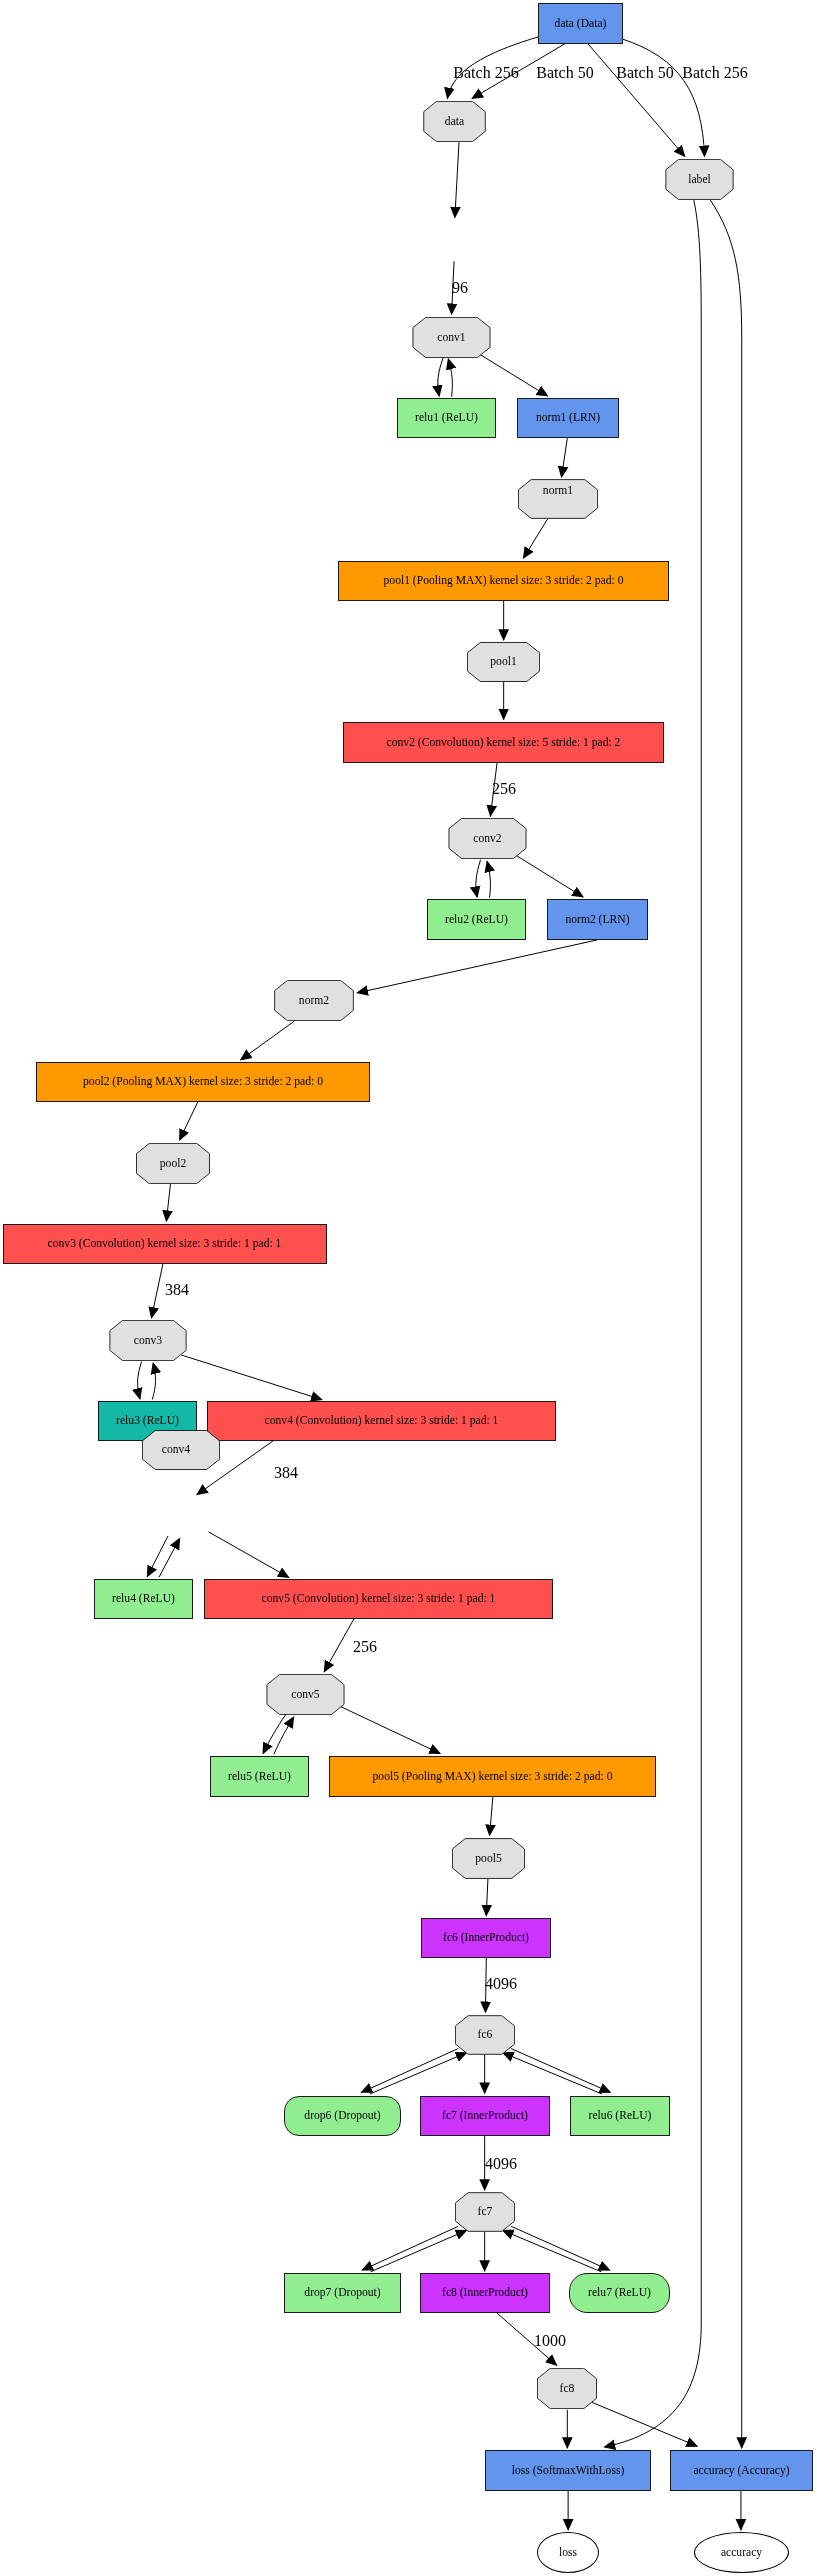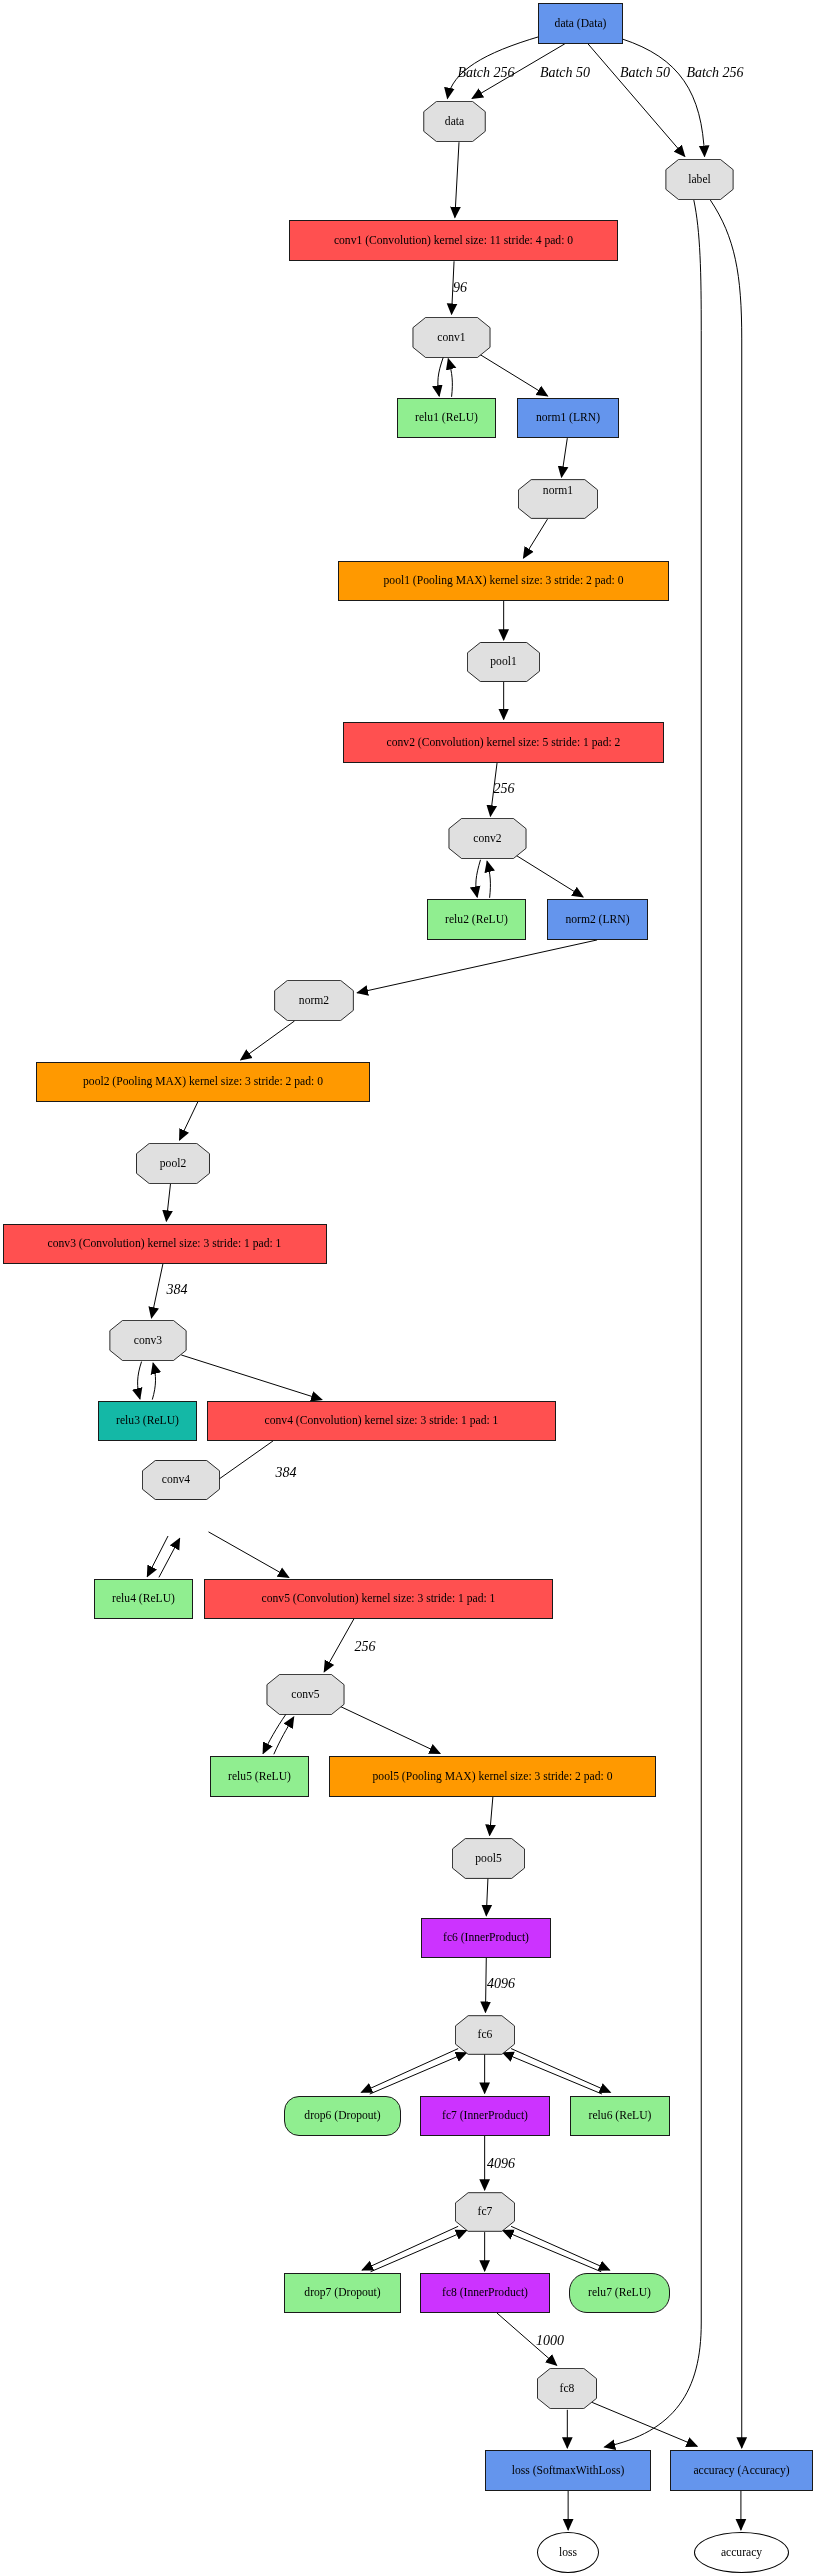--- a/index.html
+++ b/index.html
@@ -19,23 +19,22 @@
     white-space:nowrap;line-height:1;
   }
   .node.rect{border:0.8px solid #1a1a1a;}
   .node.ellipse{border:0.8px solid #000;border-radius:50%;background:#fff;}
   .node.octagon{border:none;background:transparent;}
   .node.octagon svg{position:absolute;left:0;top:0;}
   .node .nlabel{position:relative;z-index:3;}
   .elabel{
     position:absolute;z-index:2;
     transform:translate(-50%,-50%);
-    font-size:14px;color:#000;white-space:nowrap;
+    font-size:16px;color:#000;white-space:nowrap;
     background:transparent;
-    font-style:italic;
   }
 </style>
 </head>
 <body>
 
 <div id="canvas" style="width: 818px; height: 2576px; background: rgb(255, 255, 255);">
     <svg id="edges" width="818" height="2576" viewBox="0 0 989 3116">
       <defs>
         <marker id="arrow" viewBox="0 0 10 10" refX="9" refY="5" markerWidth="12" markerHeight="12" orient="auto-start-reverse">
           <path d="M0,0.5 L10,5 L0,9.5 z" fill="#000000"></path>
@@ -116,23 +115,20 @@
         <polygon points="16,0.5 60,0.5 75.5,13 75.5,37 60,49.5 16,49.5 0.5,37 0.5,13" fill="#E0E0E0" stroke="#000" stroke-width="1"></polygon>
       </svg>
       <span class="nlabel">data</span>
     </div>
     <div class="node octagon" style="left: 665px; top: 159px; width: 69px; height: 41px;">
       <svg width="69" height="41" viewBox="0 0 83 50">
         <polygon points="16,0.5 67,0.5 82.5,13 82.5,37 67,49.5 16,49.5 0.5,37 0.5,13" fill="#E0E0E0" stroke="#000" stroke-width="1"></polygon>
       </svg>
       <span class="nlabel">label</span>
     </div>
-    <div class="node rect" style="left: 289px; top: 220px; width: 329px; height: 41px; background: rgb(255, 80, 80);">
-      <span class="nlabel">conv1 (Convolution) kernel size: 11 stride: 4 pad: 0</span>
-    </div>
     <div class="node octagon" style="left: 412px; top: 317px; width: 79px; height: 41px;">
       <svg width="79" height="41" viewBox="0 0 95 50">
         <polygon points="16,0.5 79,0.5 94.5,13 94.5,37 79,49.5 16,49.5 0.5,37 0.5,13" fill="#E0E0E0" stroke="#000" stroke-width="1"></polygon>
       </svg>
       <span class="nlabel">conv1</span>
     </div>
     <div class="node rect" style="left: 397px; top: 398px; width: 99px; height: 40px; background: rgb(144, 238, 144);">
       <span class="nlabel">relu1 (ReLU)</span>
     </div>
     <div class="node rect" style="left: 517px; top: 398px; width: 102px; height: 40px; background: rgb(100, 149, 237);">
@@ -191,21 +187,21 @@
         <polygon points="16,0.5 78,0.5 93.5,13 93.5,37 78,49.5 16,49.5 0.5,37 0.5,13" fill="#E0E0E0" stroke="#000" stroke-width="1"></polygon>
       </svg>
       <span class="nlabel">conv3</span>
     </div>
     <div class="node rect" style="left: 98px; top: 1401px; width: 99px; height: 40px; background: #14b8a6;">
       <span class="nlabel">relu3 (ReLU)</span>
     </div>
     <div class="node rect" style="left: 207px; top: 1401px; width: 349px; height: 40px; background: rgb(255, 80, 80);">
       <span class="nlabel">conv4 (Convolution) kernel size: 3 stride: 1 pad: 1</span>
     </div>
-    <div class="node octagon" style="left: 142px; top: 1460px; width: 60px; height: 40px; padding-left: 8px;">
+    <div class="node octagon" style="left: 142px; top: 1430px; width: 60px; height: 40px; padding-left: 8px;">
       <svg width="78" height="40" viewBox="0 0 94 48">
         <polygon points="16,0.5 78,0.5 93.5,12.96 93.5,35.04 78,47.5 16,47.5 0.5,35.04 0.5,12.96" fill="#E0E0E0" stroke="#000" stroke-width="1"></polygon>
       </svg>
       <span class="nlabel">conv4</span>
     </div>
     <div class="node rect" style="left: 94px; top: 1579px; width: 99px; height: 40px; background: rgb(144, 238, 144);">
       <span class="nlabel">relu4 (ReLU)</span>
     </div>
     <div class="node rect" style="left: 204px; top: 1579px; width: 349px; height: 40px; background: rgb(255, 80, 80);">
       <span class="nlabel">conv5 (Convolution) kernel size: 3 stride: 1 pad: 1</span>

